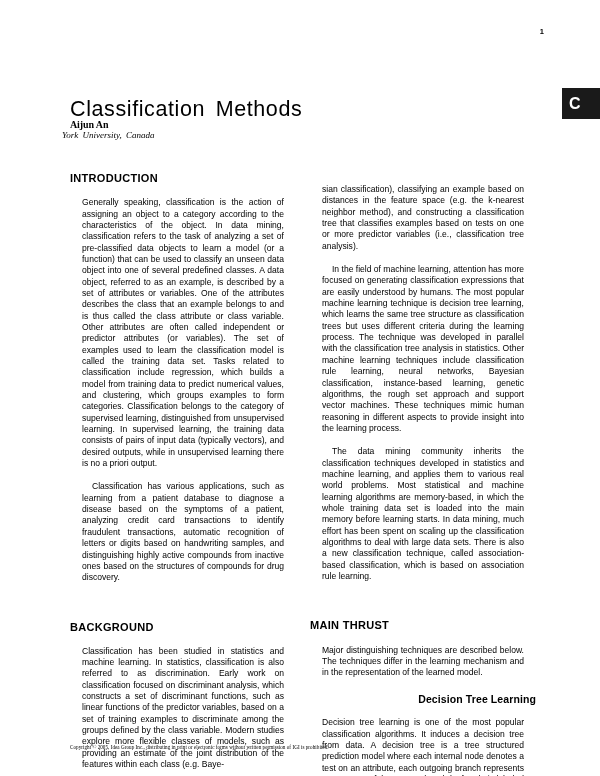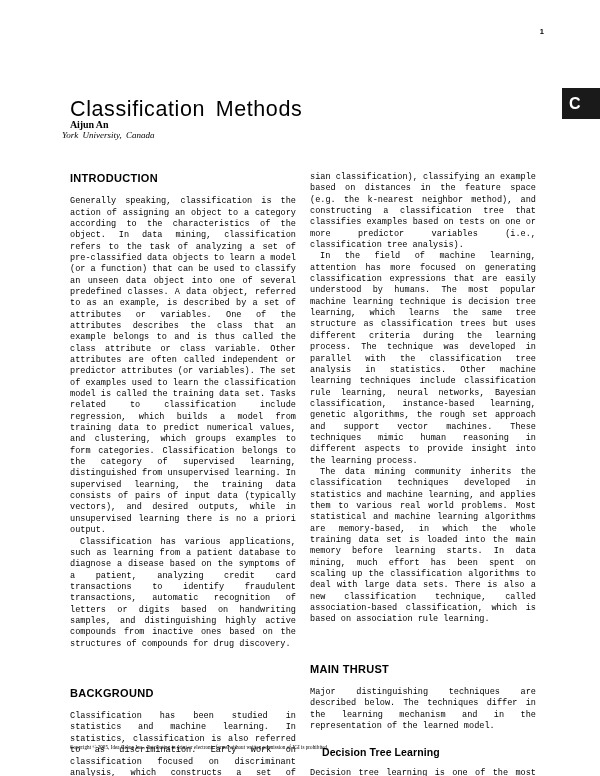--- a/index.html
+++ b/index.html
@@ -115,27 +115,28 @@
     margin: 0 0 11px 0;
     line-height: 1.2;
   }
   h2.section.spaced-top { margin-top: 37px; }
 
   h3.subsection {
     font-family: "Liberation Sans", sans-serif;
     font-weight: bold;
     font-size: 10.5px;
     letter-spacing: 0.1px;
-    margin: 14px 0 9px 12px;
+    margin: 14px 0 9px 4px;
     line-height: 1.2;
+    text-align: right;
   }
 
   p.body {
-    margin: 0;
-    font-family: Liberation Mono, monospace;
+    margin: 12px;
+    font-family: Liberation Sans, sans-serif;
     font-size: 8.55px;
     line-height: 11.35px;
     text-align: justify;
     text-justify: inter-word;
     hyphens: manual;
     -webkit-hyphens: manual;
   }
   p.body + p.body { text-indent: 10px; }
 
   

